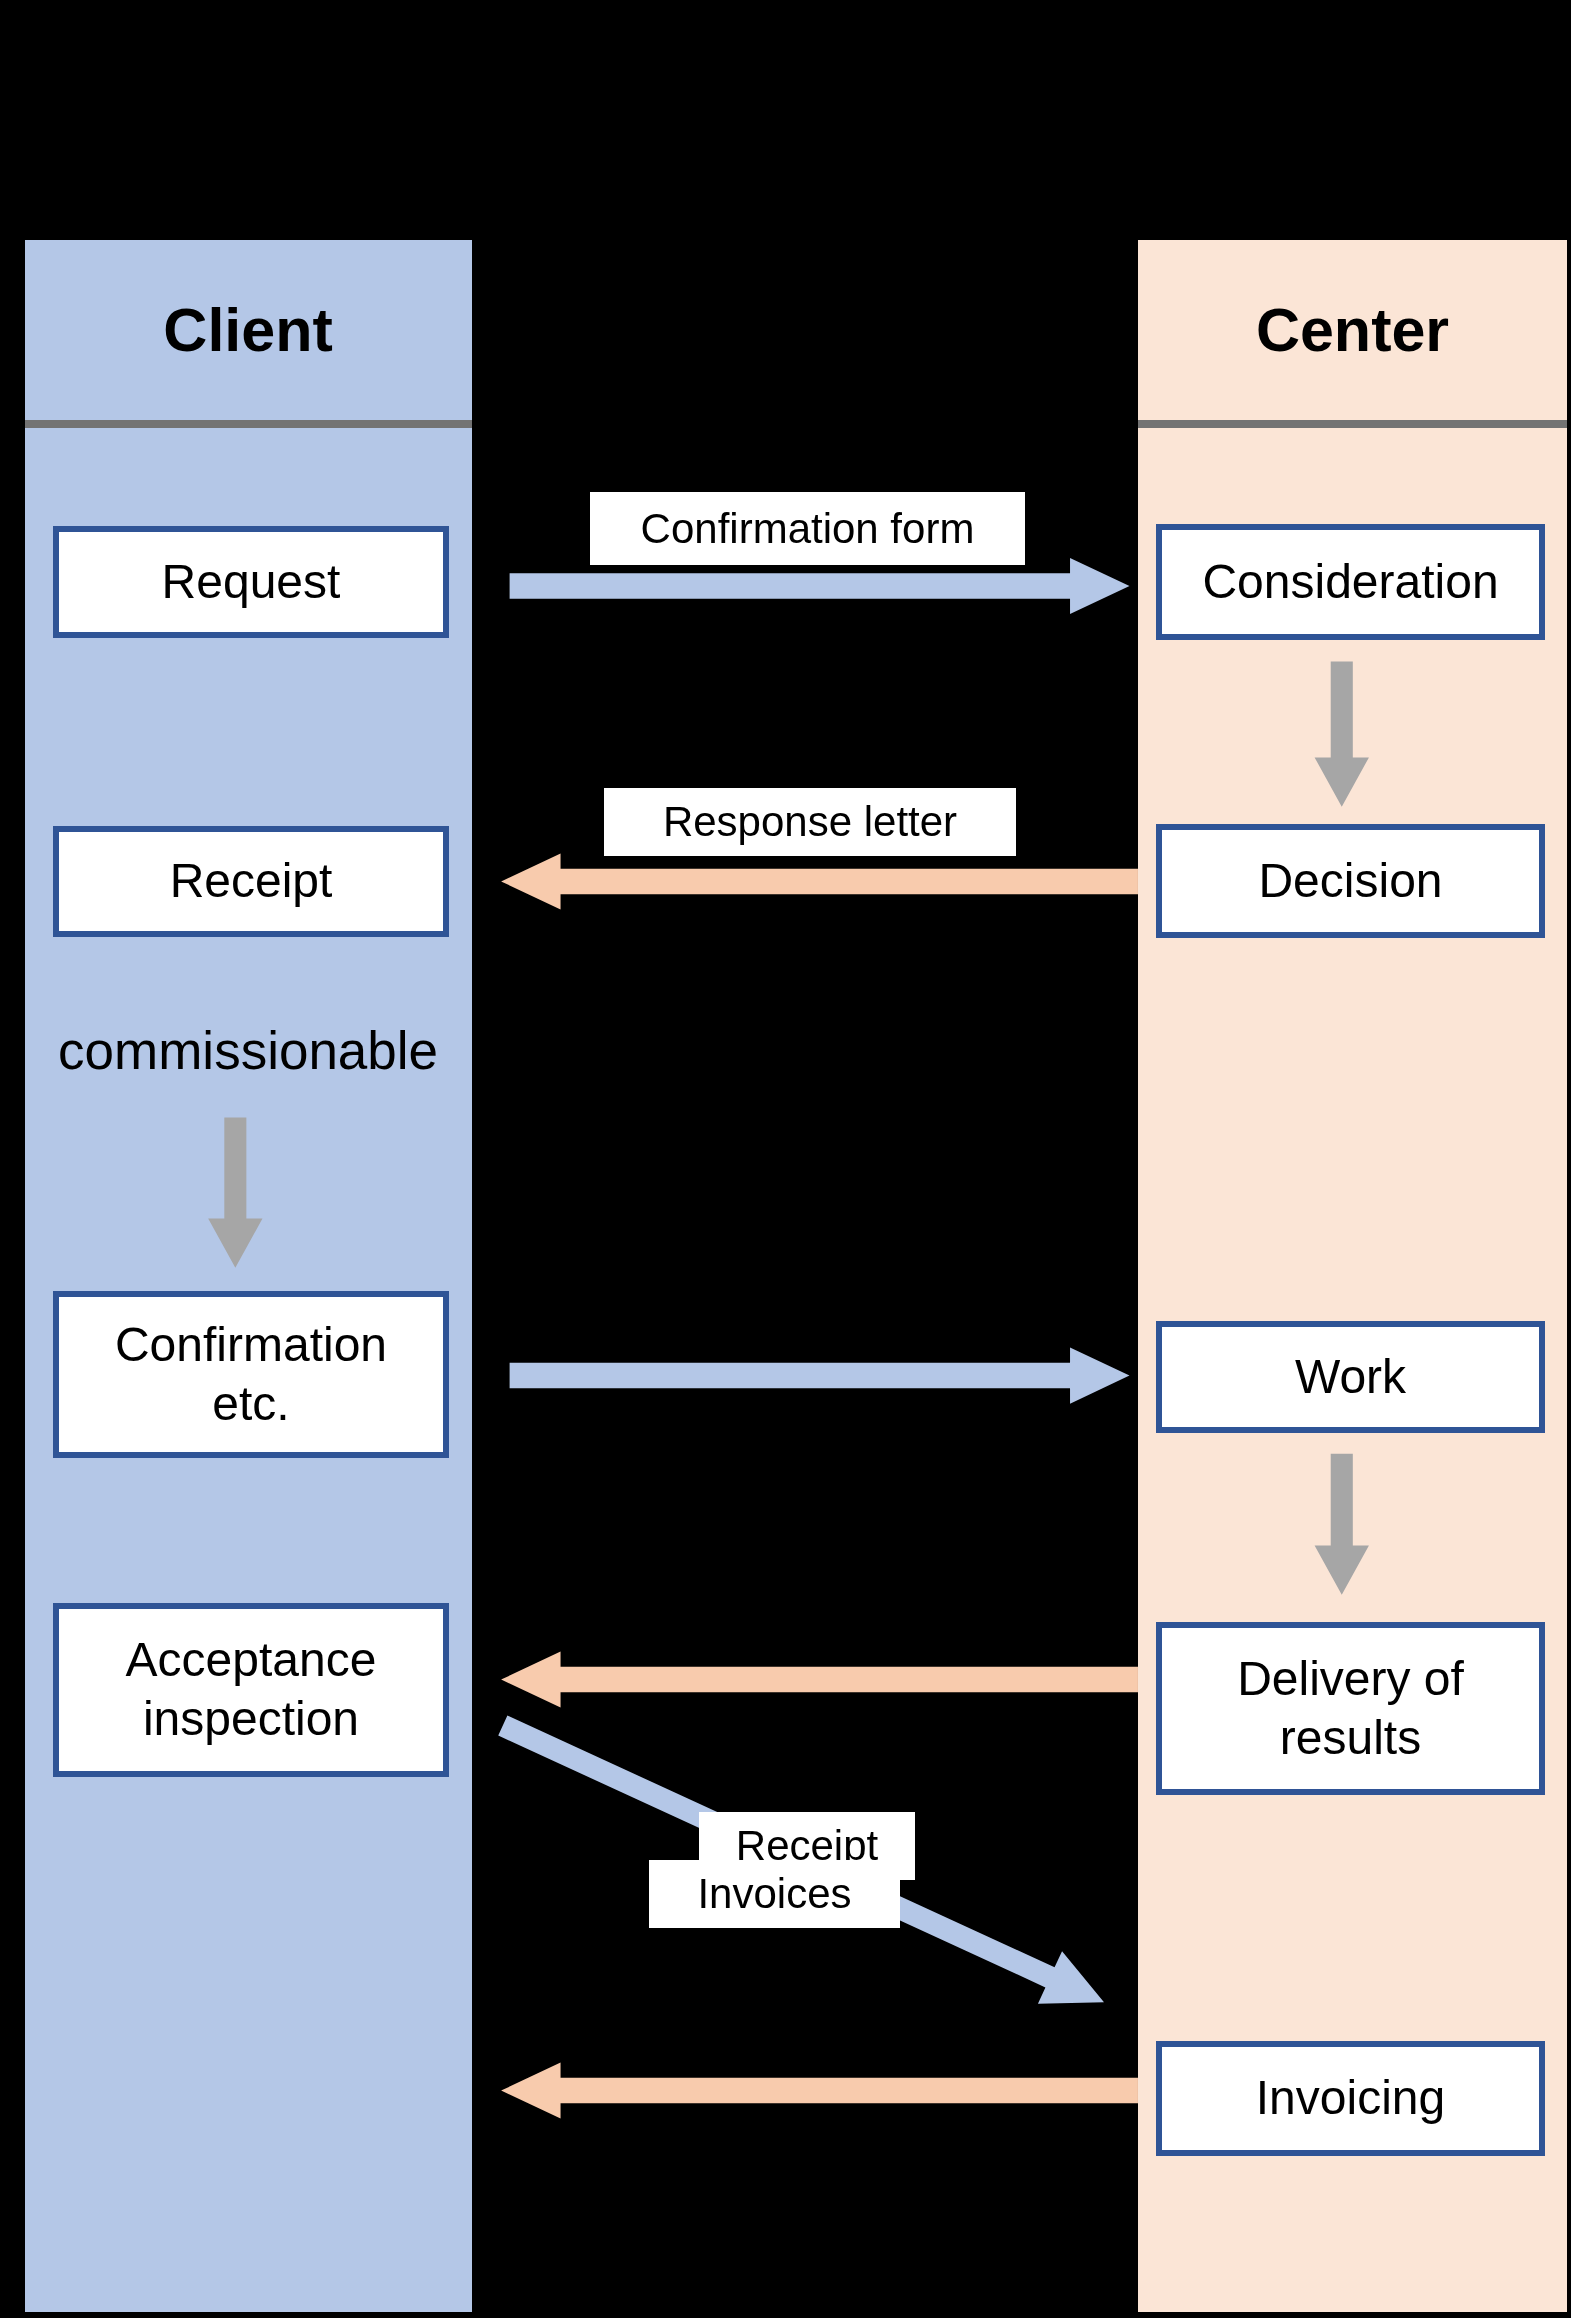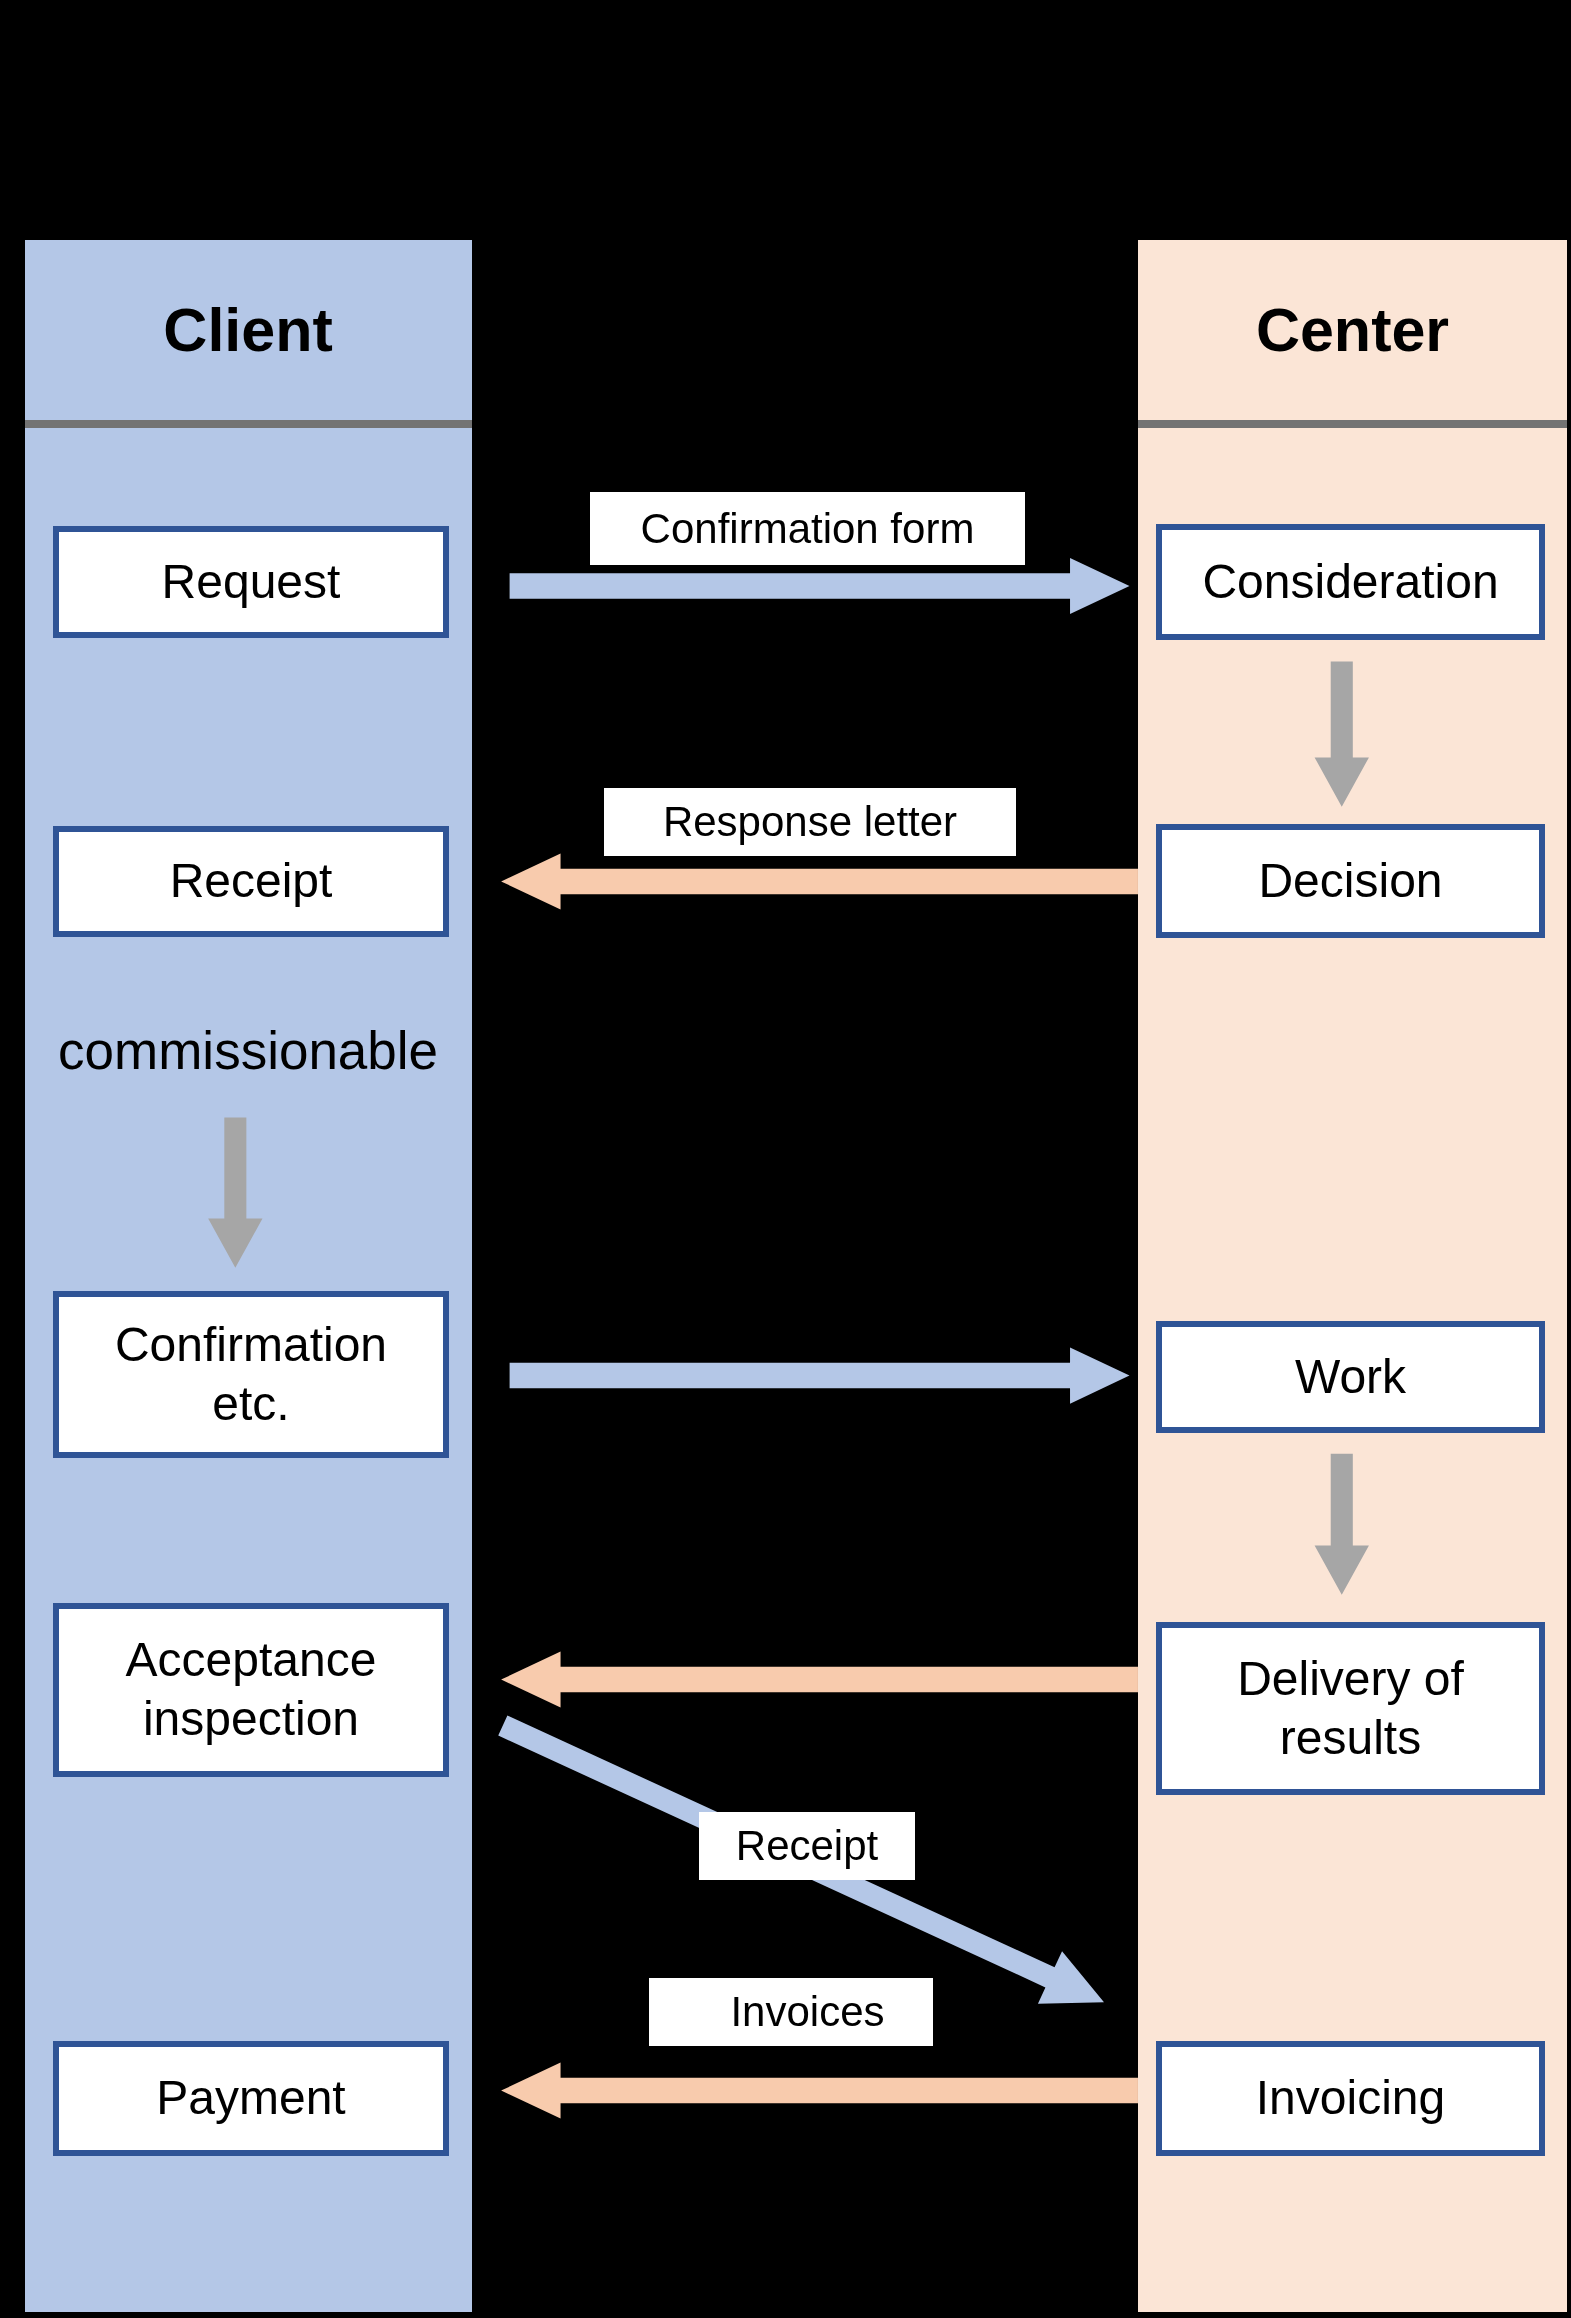--- a/index.html
+++ b/index.html
@@ -91,21 +91,21 @@
     display: flex;
     align-items: center;
     justify-content: center;
     font-size: 42px;
     text-align: center;
   }
   #label-application-form { left: 590px; top: 492px;  width: 435px; height: 73px; }
   #label-response-letter  { left: 604px; top: 788px;  width: 412px; height: 68px; }
   #label-delivery-note    { left: 630px; top: 1582px; width: 357px; height: 68px; }
   #label-receipt          { left: 699px; top: 1812px; width: 216px; height: 68px; }
-  #label-invoices         { left: 649px; top: 1978px; width: 251px; height: 68px; padding-left: 33px; }
+  #label-invoices         { left: 649px; top: 1860px; width: 251px; height: 68px; }
 </style>
 </head>
 <body>
 
 <div id="canvas" style="--bg: #000000; --client-fill: #B4C7E7; --center-fill: #FBE5D6; --blue-arrow: #B4C7E7; --peach-arrow: #F8CBAD; --gray-arrow: #A6A6A6; --box-border: #2F5496; --box-fill: #FFFFFF; --text: #000000;">
 
   <div class="column client">
     <div class="column-header">Client</div>
   </div>
 
@@ -133,21 +133,20 @@
 
     <polygon class="arrow-peach" points="1340,2447 660,2447 660,2429 590,2462 660,2495 660,2477 1340,2477"></polygon>
   </svg>
 
   <div id="box-request" class="step-box client-box">Request</div>
   <div id="box-receipt" class="step-box client-box">Receipt</div>
   <div id="box-confirmation" class="step-box client-box">Confirmation
 etc.</div>
   <div id="box-acceptance" class="step-box client-box">Acceptance
 inspection</div>
-  <div id="box-payment" class="step-box client-box">Payment</div>
 
   <div id="box-consideration" class="step-box center-box">Consideration</div>
   <div id="box-decision" class="step-box center-box">Decision</div>
   <div id="box-work" class="step-box center-box">Work</div>
   <div id="box-delivery" class="step-box center-box">Delivery of
 results</div>
   <div id="box-invoicing" class="step-box center-box">Invoicing</div>
 
   <div class="annotation">commissionable</div>
 

